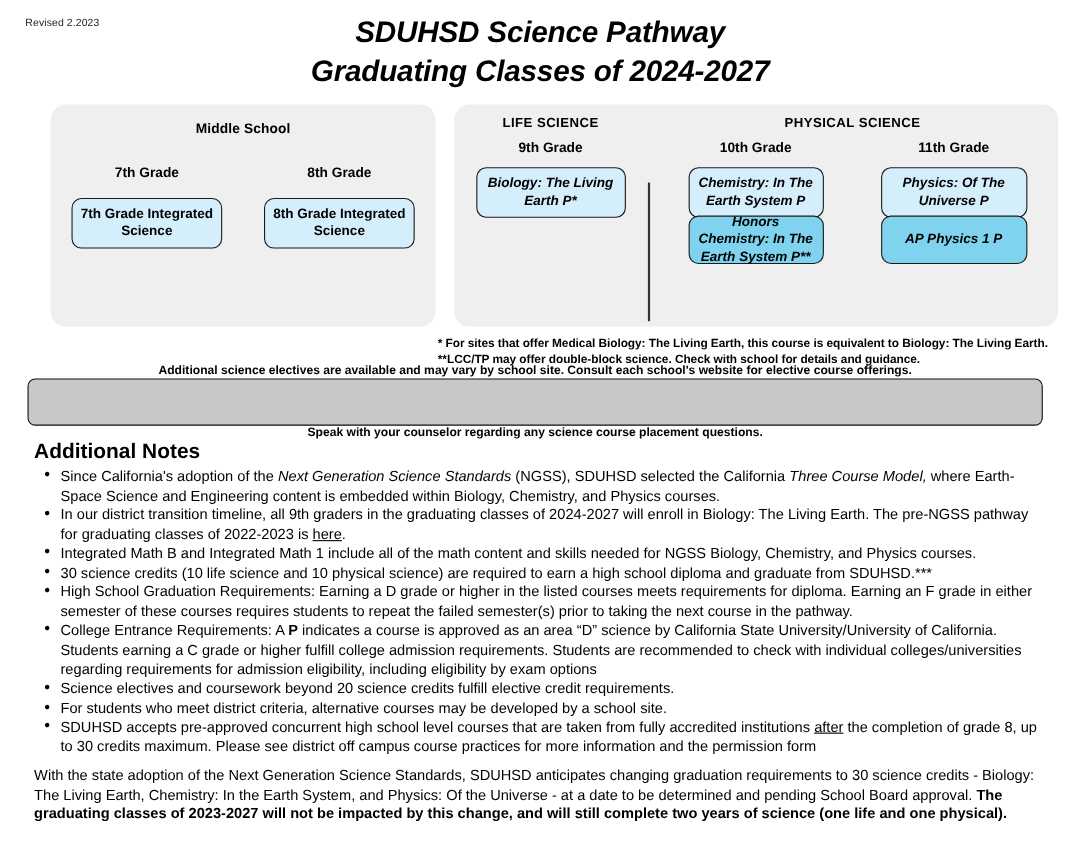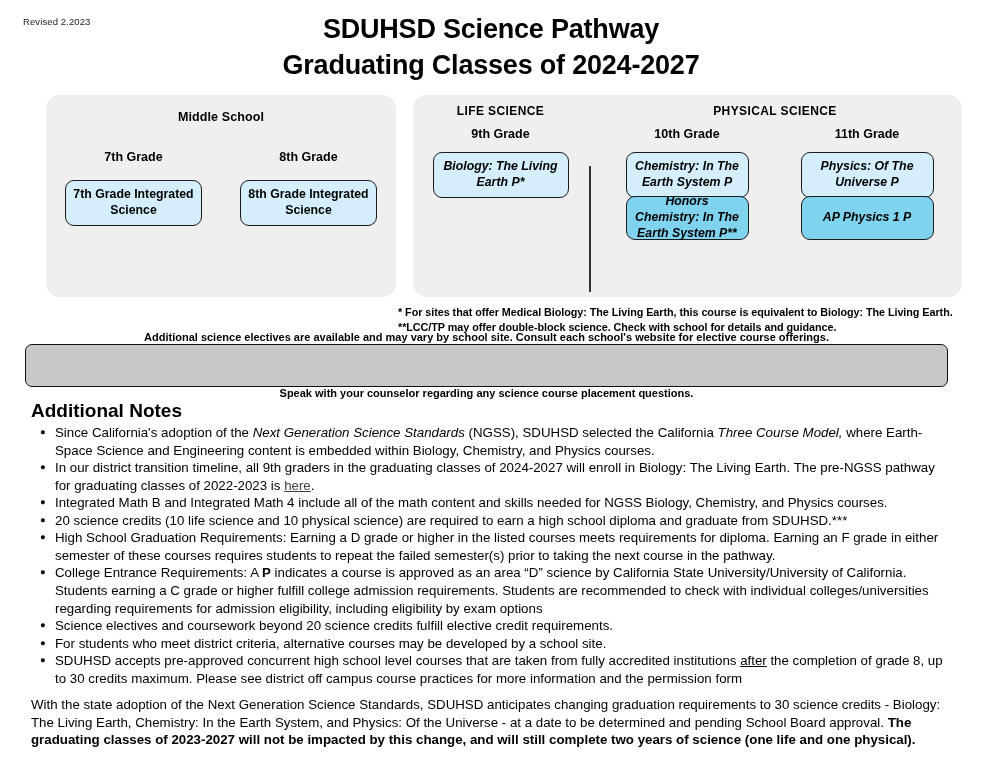--- a/index.html
+++ b/index.html
@@ -19,20 +19,21 @@
     position: absolute;
     left: 23px; top: 16px;
     font-size: 9.5px;
     color: #222;
     letter-spacing: .1px;
   }
 
   .title-block {
     padding-top: 11px;
     text-align: center;
+    font-style: italic;
   }
   .title-line {
     font-size: 27px;
     font-weight: bold;
     line-height: 1.35;
     letter-spacing: -.2px;
   }
 
   
   .panels {
@@ -193,21 +194,21 @@
     content: "\25CF";
     position: absolute;
     left: 9px; top: -1px;
     font-size: 9.5px;
     line-height: 1.9;
   }
   .it { font-style: italic; }
   .bd { font-weight: bold; }
   .ul { text-decoration: underline; }
   a.here {
-    color: #404040;
+    color: #000000;
     text-decoration: underline;
   }
 
   .closing {
     position: absolute;
     left: 31px; top: 696px;
     width: 916px;
     font-size: 13.3px;
     line-height: 1.32;
   }
@@ -290,22 +291,22 @@
 <div class="banner">
   <div>Additional science electives are available and may vary by school site. Consult each school's website for elective course offerings.</div>
   <div>Speak with your counselor regarding any science course placement questions.</div>
 </div>
 
 <div class="notes">
   <div class="notes-title">Additional Notes</div>
   <ul class="note-list" id="note-list">
       <li><span>Since California's adoption of the </span><span class="it">Next Generation Science Standards</span><span> (NGSS), SDUHSD selected the California </span><span class="it">Three Course Model,</span><span> where Earth-Space Science and Engineering content is embedded within Biology, Chemistry, and Physics courses.</span></li>
       <li><span>In our district transition timeline, all 9th graders in the graduating classes of 2024-2027 will enroll in Biology: The Living Earth. The pre-NGSS pathway for graduating classes of 2022-2023 is </span><a class="here" href="#">here</a><span>.</span></li>
-      <li><span>Integrated Math B and Integrated Math 4 include all of the math content and skills needed for NGSS Biology, Chemistry, and Physics courses.</span></li>
-      <li><span>20 science credits (10 life science and 10 physical science) are required to earn a high school diploma and graduate from SDUHSD.***</span></li>
+      <li><span>Integrated Math B and Integrated Math 1 include all of the math content and skills needed for NGSS Biology, Chemistry, and Physics courses.</span></li>
+      <li><span>30 science credits (10 life science and 10 physical science) are required to earn a high school diploma and graduate from SDUHSD.***</span></li>
       <li><span>High School Graduation Requirements: Earning a D grade or higher in the listed courses meets requirements for diploma. Earning an F grade in either semester of these courses requires students to repeat the failed semester(s) prior to taking the next course in the pathway.</span></li>
       <li><span>College Entrance Requirements: A </span><span class="bd">P</span><span> indicates a course is approved as an area “D” science by California State University/University of California.  Students earning a C grade or higher fulfill college admission requirements. Students are recommended to check with individual colleges/universities regarding requirements for admission eligibility,  including eligibility by exam options</span></li>
       <li><span>Science electives and coursework beyond 20 science credits fulfill elective credit requirements.</span></li>
       <li><span>For students who meet district criteria, alternative courses may be developed by a school site.</span></li>
       <li><span>SDUHSD accepts pre-approved concurrent high school level courses that are taken from fully accredited institutions </span><span class="ul">after</span><span> the completion of grade 8, up to 30 credits maximum. Please see district off campus course practices for more information and the permission form</span></li>
     </ul>
 </div>
 
 <div class="closing" id="closing-paragraph"><span>With the state adoption of the Next Generation Science Standards, SDUHSD anticipates changing graduation requirements to 30 science credits - Biology: The Living Earth, Chemistry: In the Earth System, and Physics: Of the Universe - at a date to be determined and pending School Board approval. </span><span class="bd">The graduating classes of 2023-2027 will not be impacted by this change, and will still complete two years of science (one life and one physical).</span></div>
 

